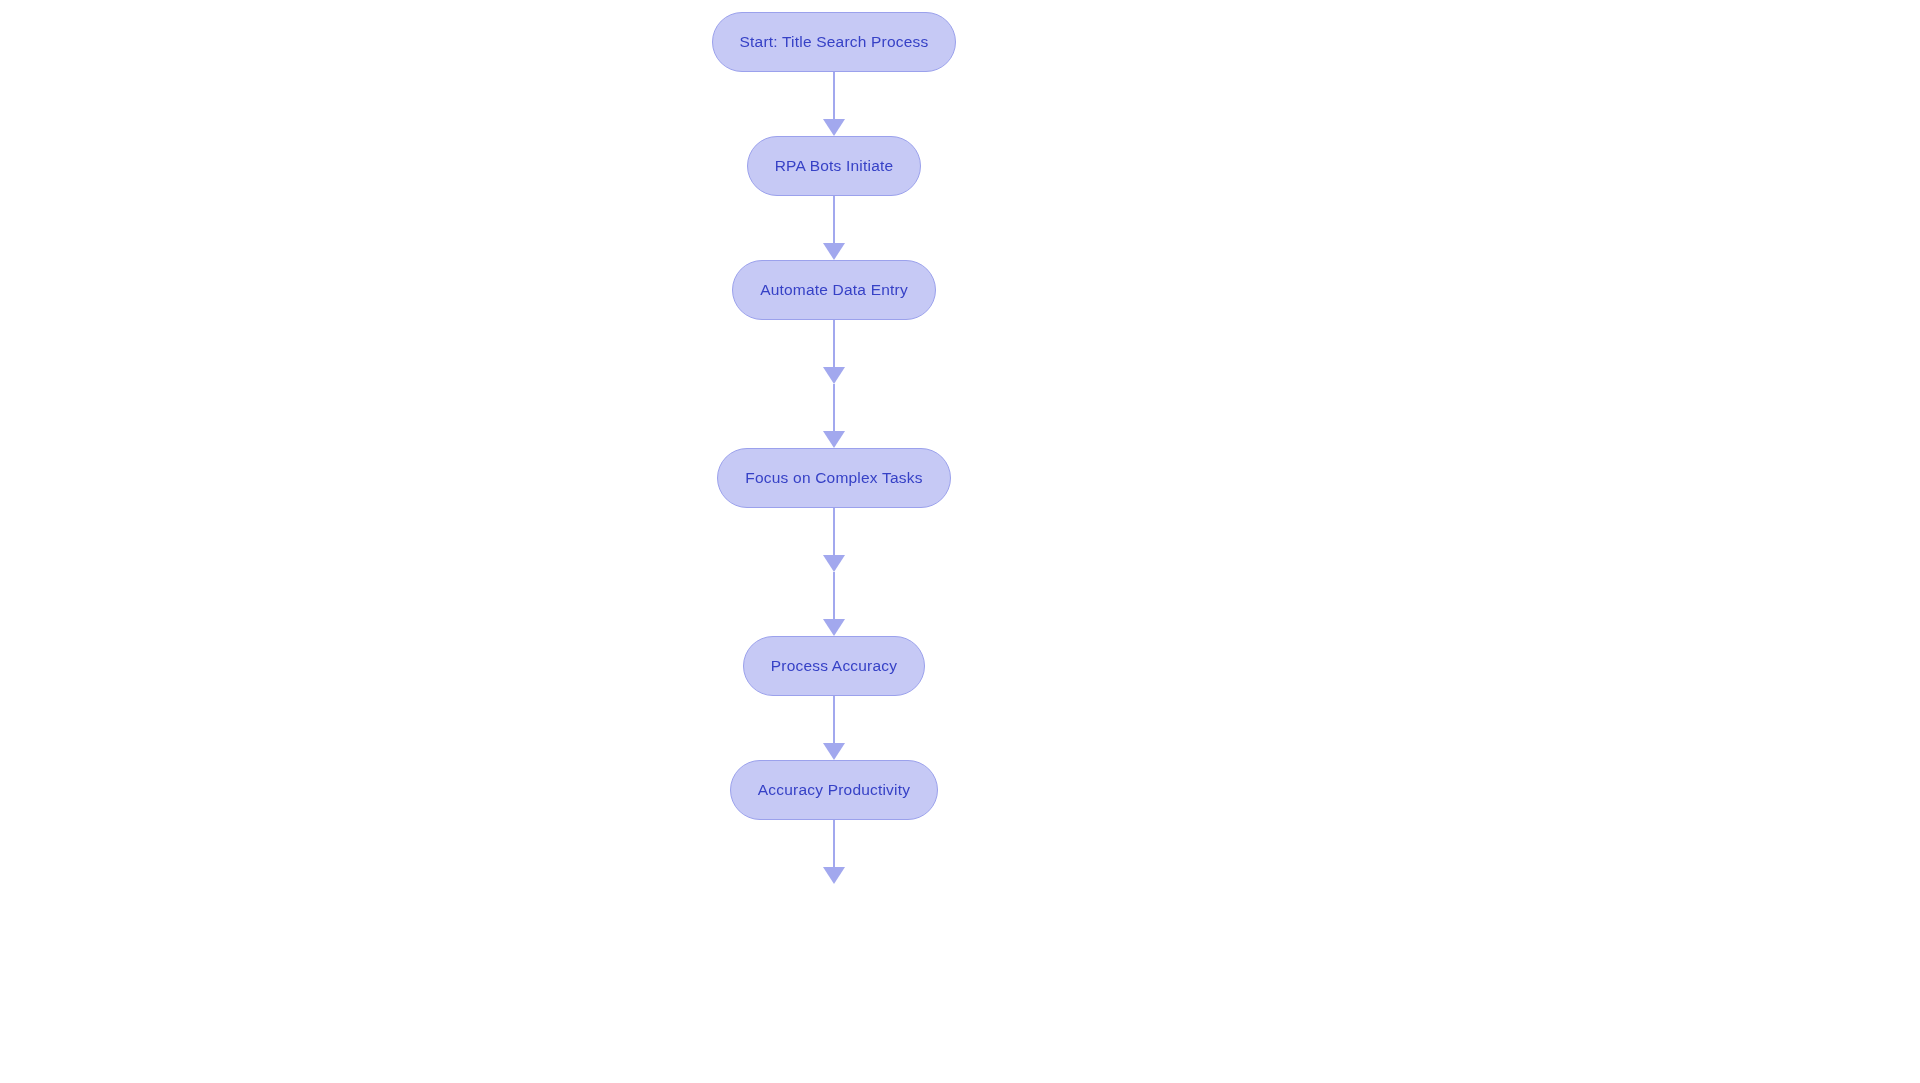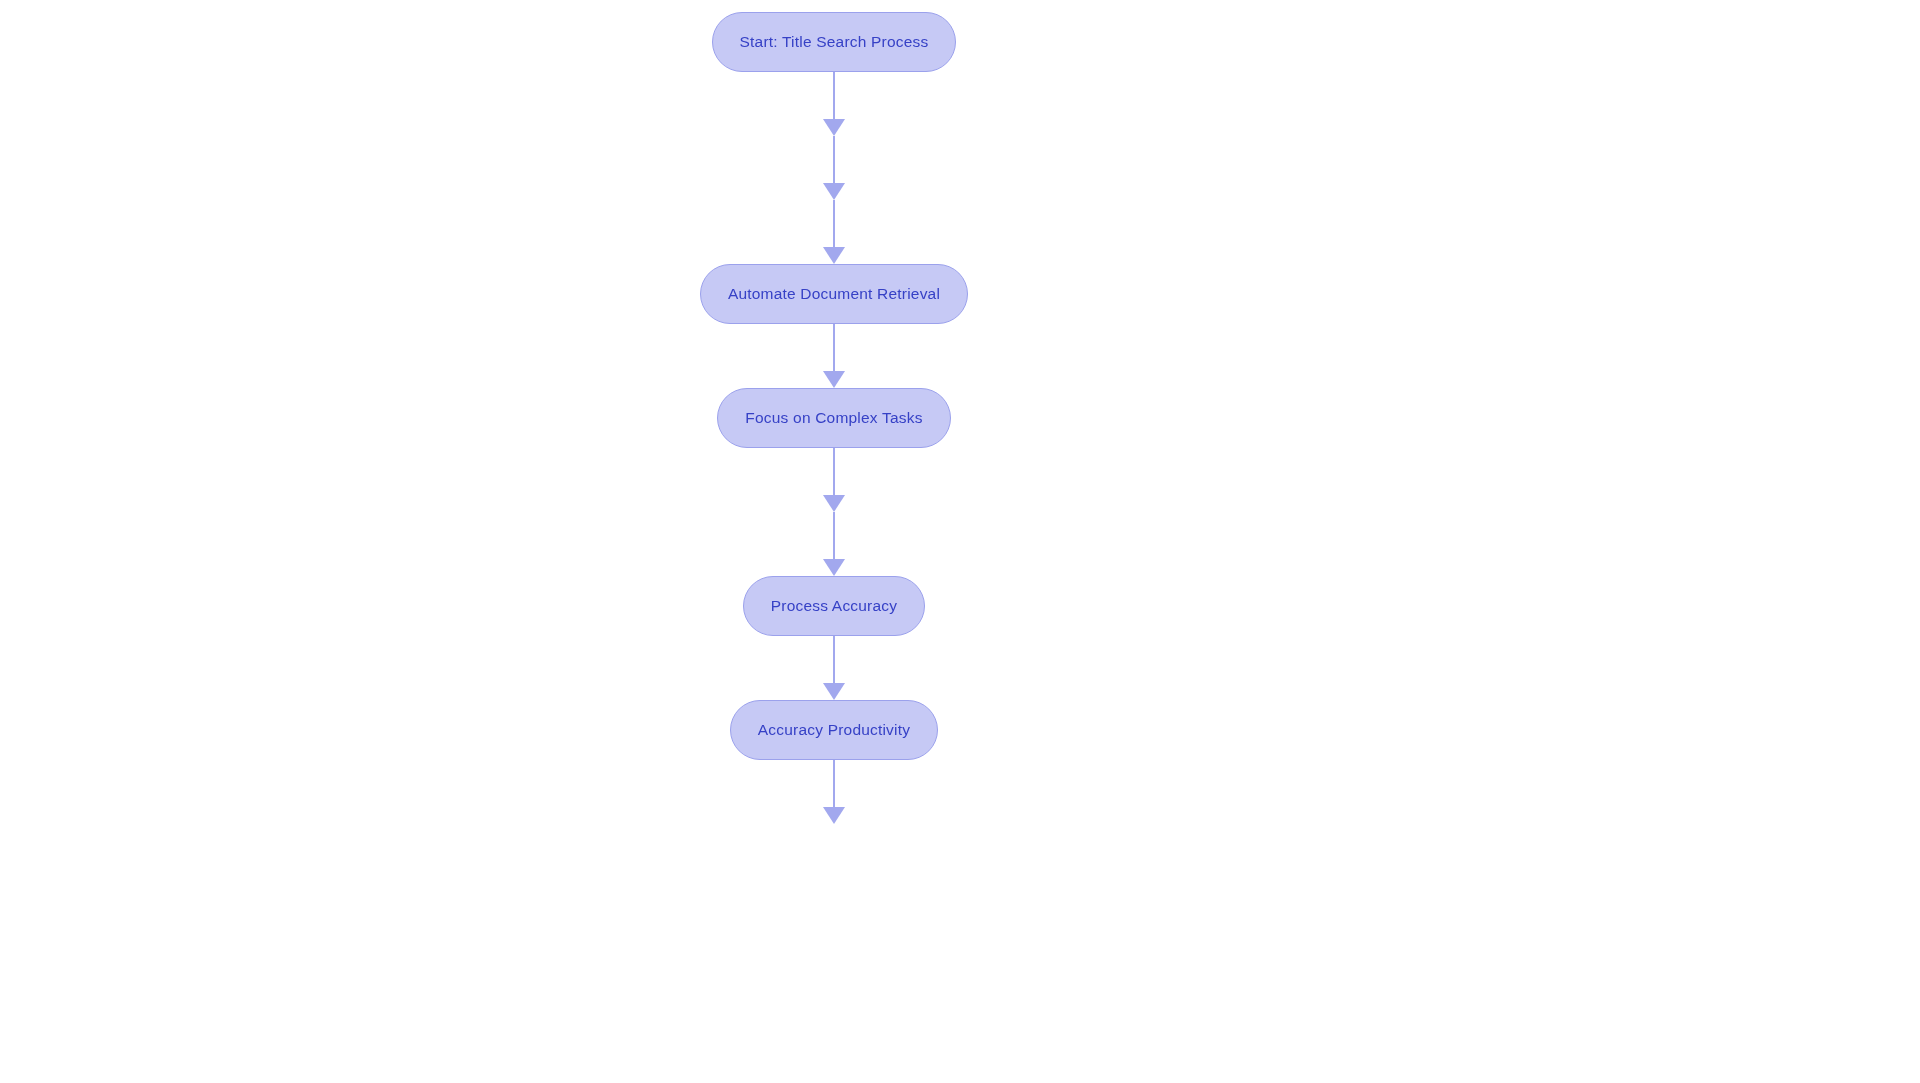--- a/index.html
+++ b/index.html
@@ -70,35 +70,38 @@
 
     <div class="flow-node">
       <span class="node-label">Start: Title Search Process</span>
     </div>
 
     <div class="connector">
       <div class="arrow-line"></div>
       <div class="arrow-head"></div>
     </div>
 
-
-    <div class="connector">
-      <div class="arrow-line"></div>
-      <div class="arrow-head"></div>
+    <div class="flow-node">
+      <span class="node-label">RPA Bots Initiate</span>
     </div>
-
 
     <div class="connector">
       <div class="arrow-line"></div>
       <div class="arrow-head"></div>
     </div>
 
     <div class="flow-node">
-      <span class="node-label">Automate Document Retrieval</span>
+      <span class="node-label">Automate Data Entry</span>
     </div>
+
+    <div class="connector">
+      <div class="arrow-line"></div>
+      <div class="arrow-head"></div>
+    </div>
+
 
     <div class="connector">
       <div class="arrow-line"></div>
       <div class="arrow-head"></div>
     </div>
 
     <div class="flow-node">
       <span class="node-label">Focus on Complex Tasks</span>
     </div>
 

